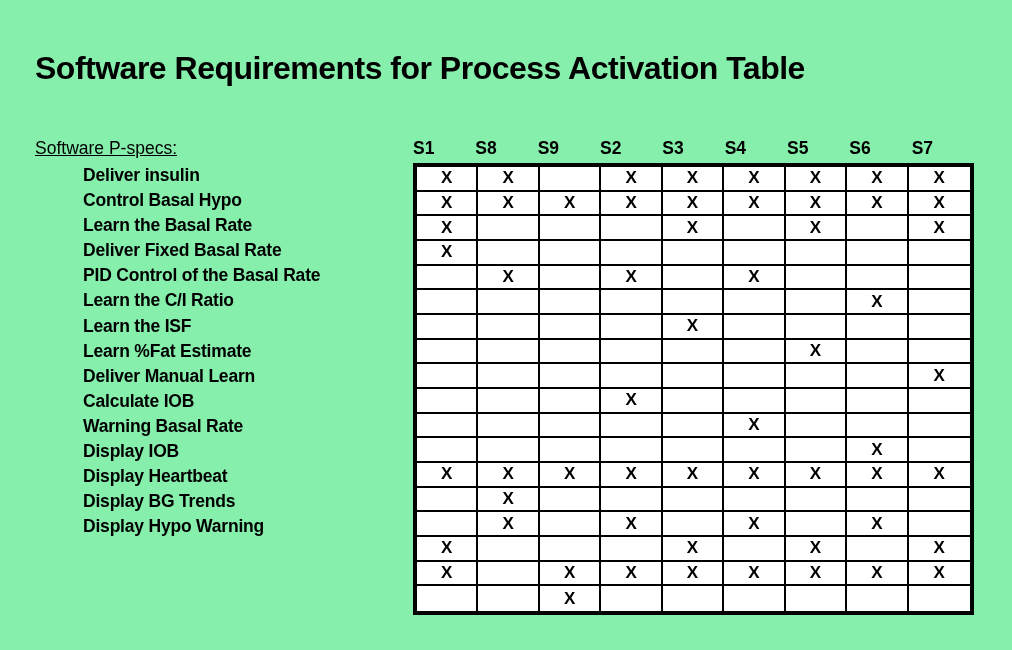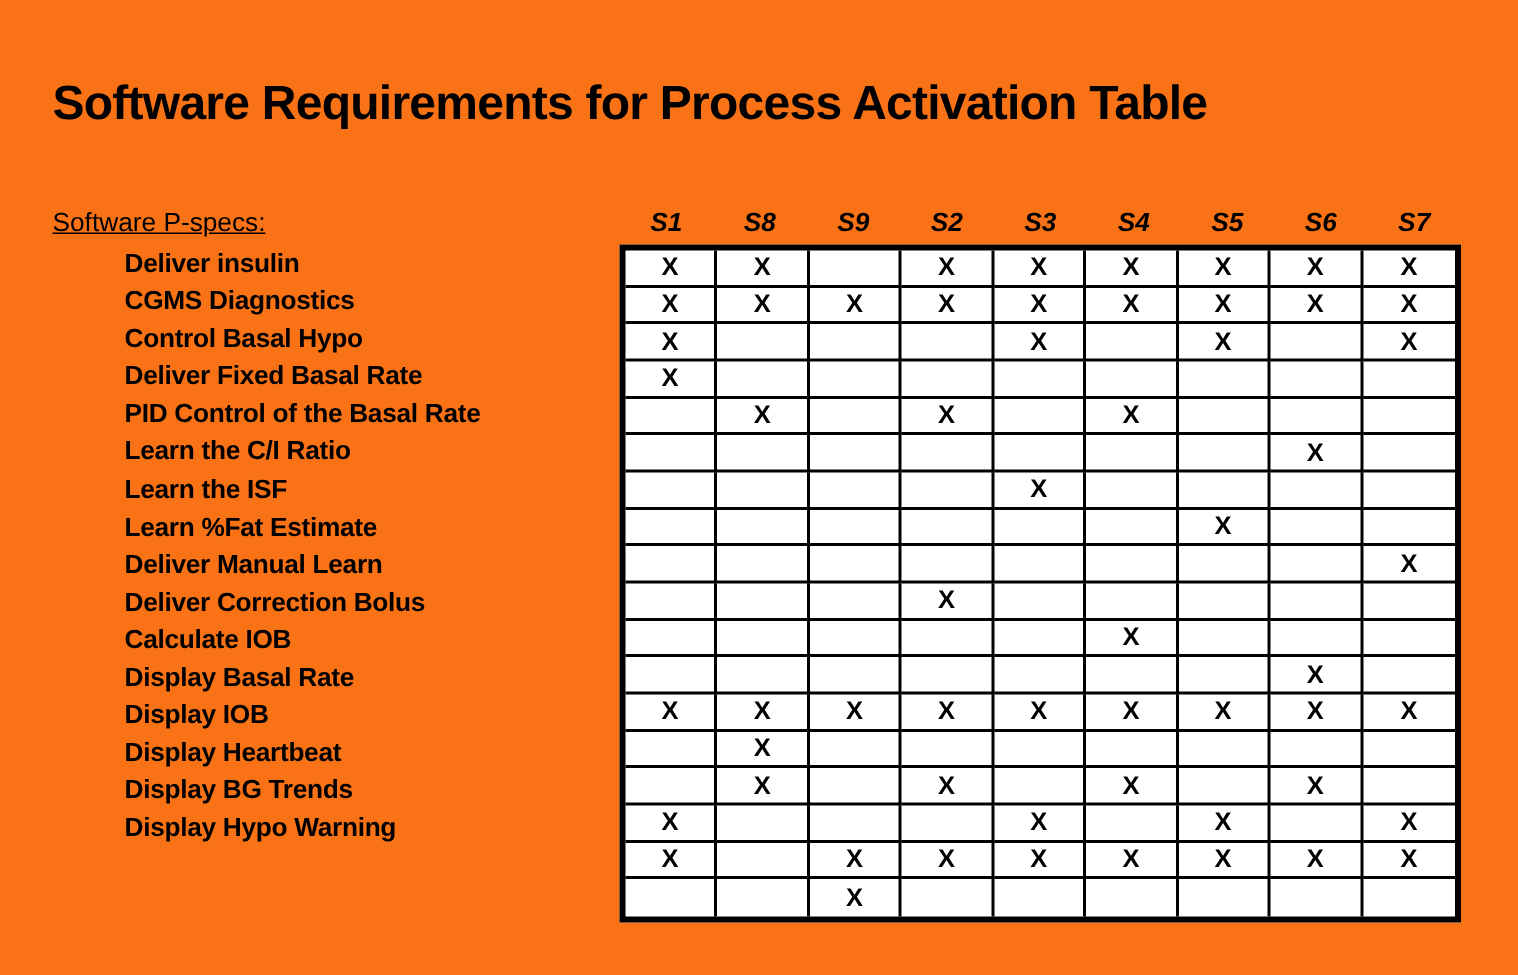--- a/index.html
+++ b/index.html
@@ -4,21 +4,21 @@
 <style>
   html, body {
     margin: 0;
     padding: 0;
     background: #ffffff;
   }
   #page {
     position: relative;
     width: 1012px;
     height: 650px;
-    background: #f97316;
+    background: #86efac;
     font-family: "Liberation Sans", sans-serif;
     color: #000000;
     overflow: hidden;
   }
   #title {
     position: absolute;
     left: 35px;
     top: 50px;
     font-size: 32px;
     font-weight: bold;
@@ -37,25 +37,24 @@
   #col-headers {
     position: absolute;
     left: 413px;
     top: 136px;
     width: 561px;
     height: 24px;
     display: flex;
   }
   #col-headers .col-header {
     flex: 1 1 0;
-    text-align: center;
+    text-align: left;
     font-size: 17.5px;
     font-weight: bold;
     line-height: 24px;
-    font-style: italic;
   }
   #row-labels {
     position: absolute;
     left: 35px;
     top: 163px;
     width: 375px;
   }
   #row-labels .row-label {
     height: 25.1px;
     line-height: 25.1px;
@@ -110,31 +109,30 @@
       <div class="col-header">S2</div>
       <div class="col-header">S3</div>
       <div class="col-header">S4</div>
       <div class="col-header">S5</div>
       <div class="col-header">S6</div>
       <div class="col-header">S7</div>
     </div>
 
   <div id="row-labels">
       <div class="row-label">Deliver insulin</div>
-      <div class="row-label">CGMS Diagnostics</div>
       <div class="row-label">Control Basal Hypo</div>
+      <div class="row-label">Learn the Basal Rate</div>
       <div class="row-label">Deliver Fixed Basal Rate</div>
       <div class="row-label">PID Control of the Basal Rate</div>
       <div class="row-label">Learn the C/I Ratio</div>
       <div class="row-label">Learn the ISF</div>
       <div class="row-label">Learn %Fat Estimate</div>
       <div class="row-label">Deliver Manual Learn</div>
-      <div class="row-label">Deliver Correction Bolus</div>
       <div class="row-label">Calculate IOB</div>
-      <div class="row-label">Display Basal Rate</div>
+      <div class="row-label">Warning Basal Rate</div>
       <div class="row-label">Display IOB</div>
       <div class="row-label">Display Heartbeat</div>
       <div class="row-label">Display BG Trends</div>
       <div class="row-label">Display Hypo Warning</div>
     </div>
 
   <div id="grid">
       <div class="grid-cell">X</div>
       <div class="grid-cell">X</div>
       <div class="grid-cell"></div>

